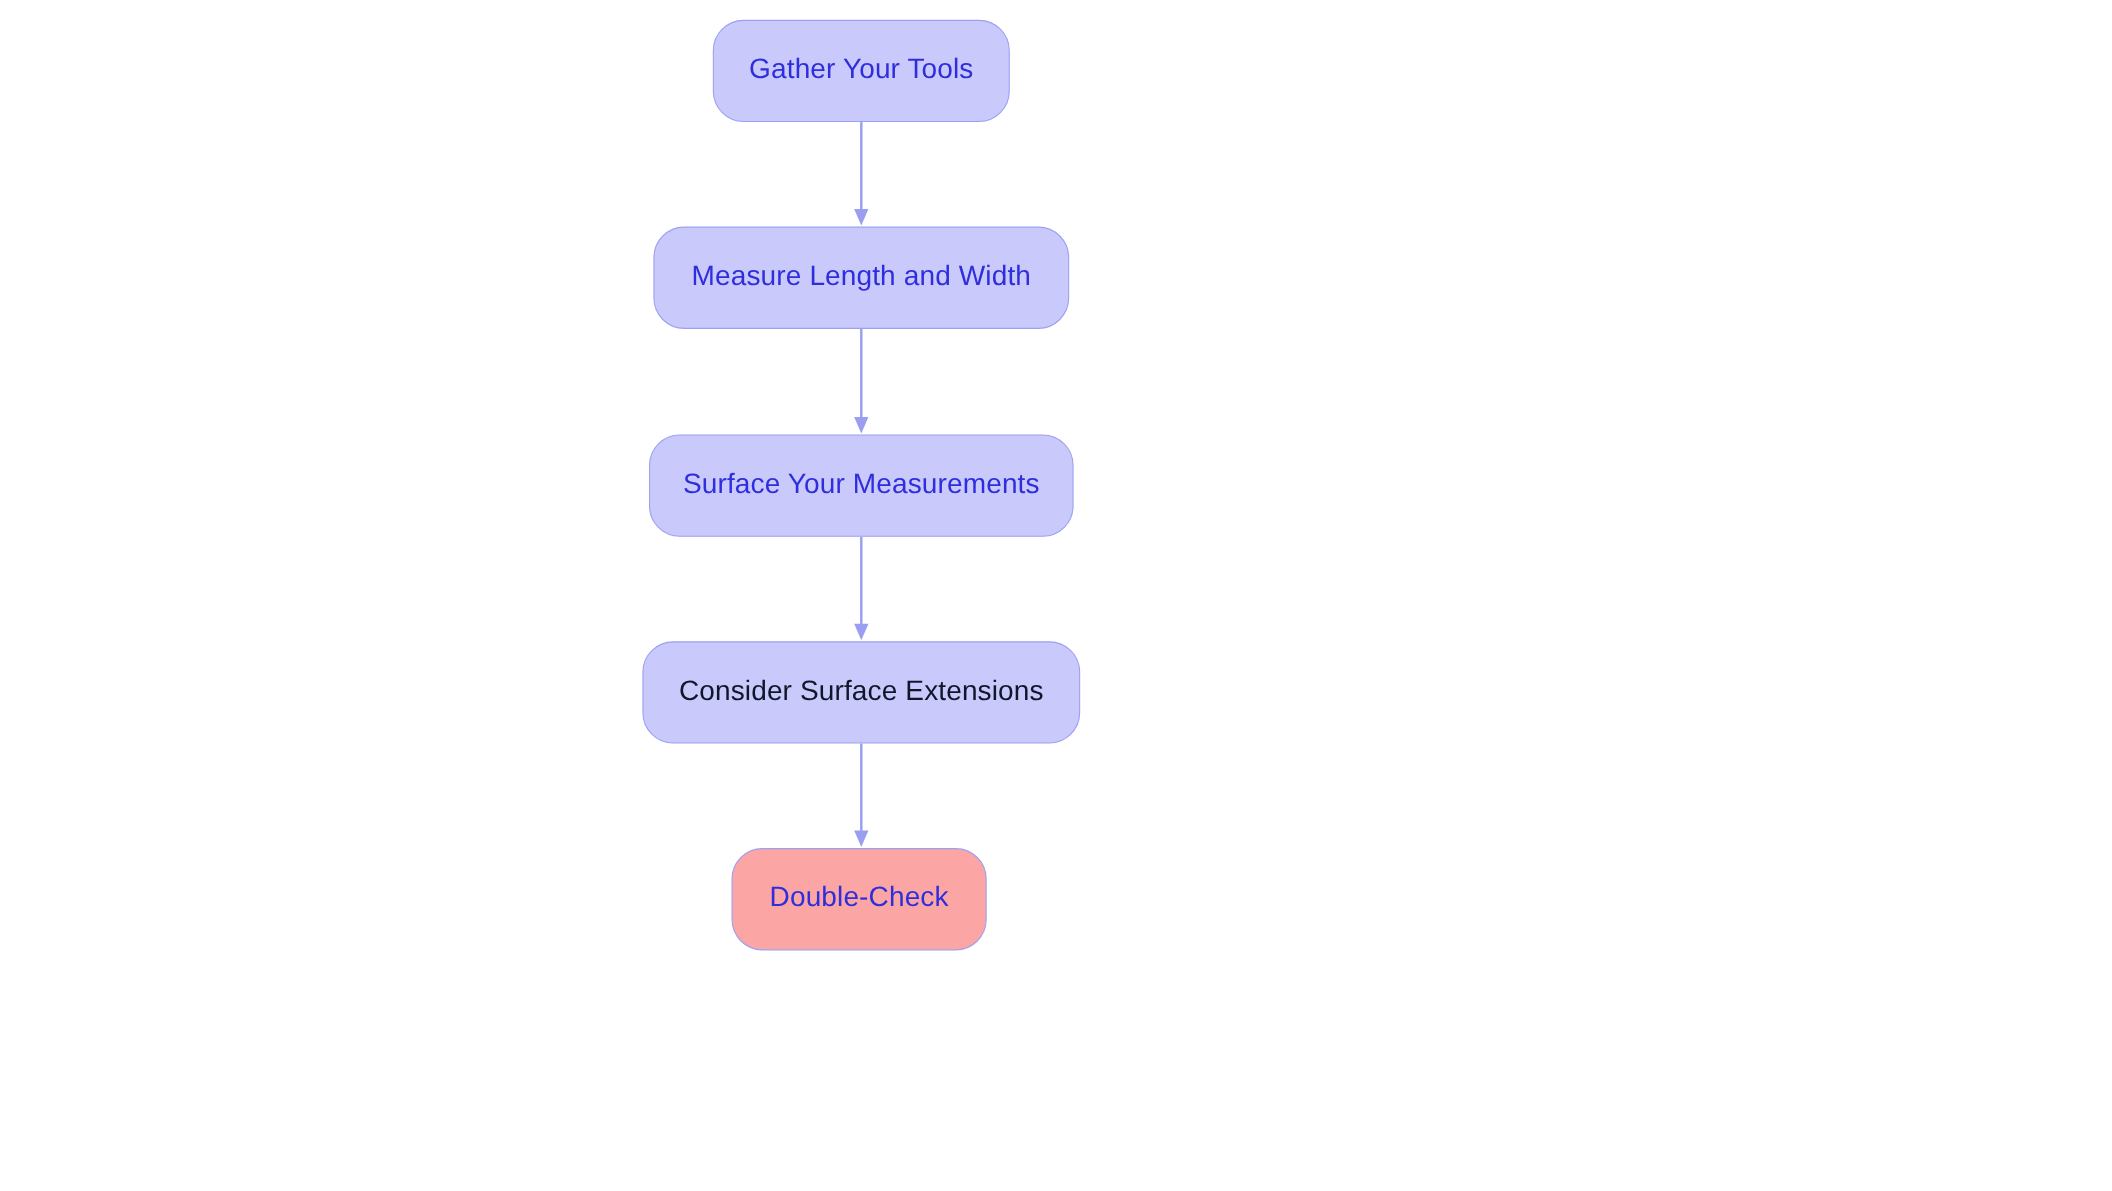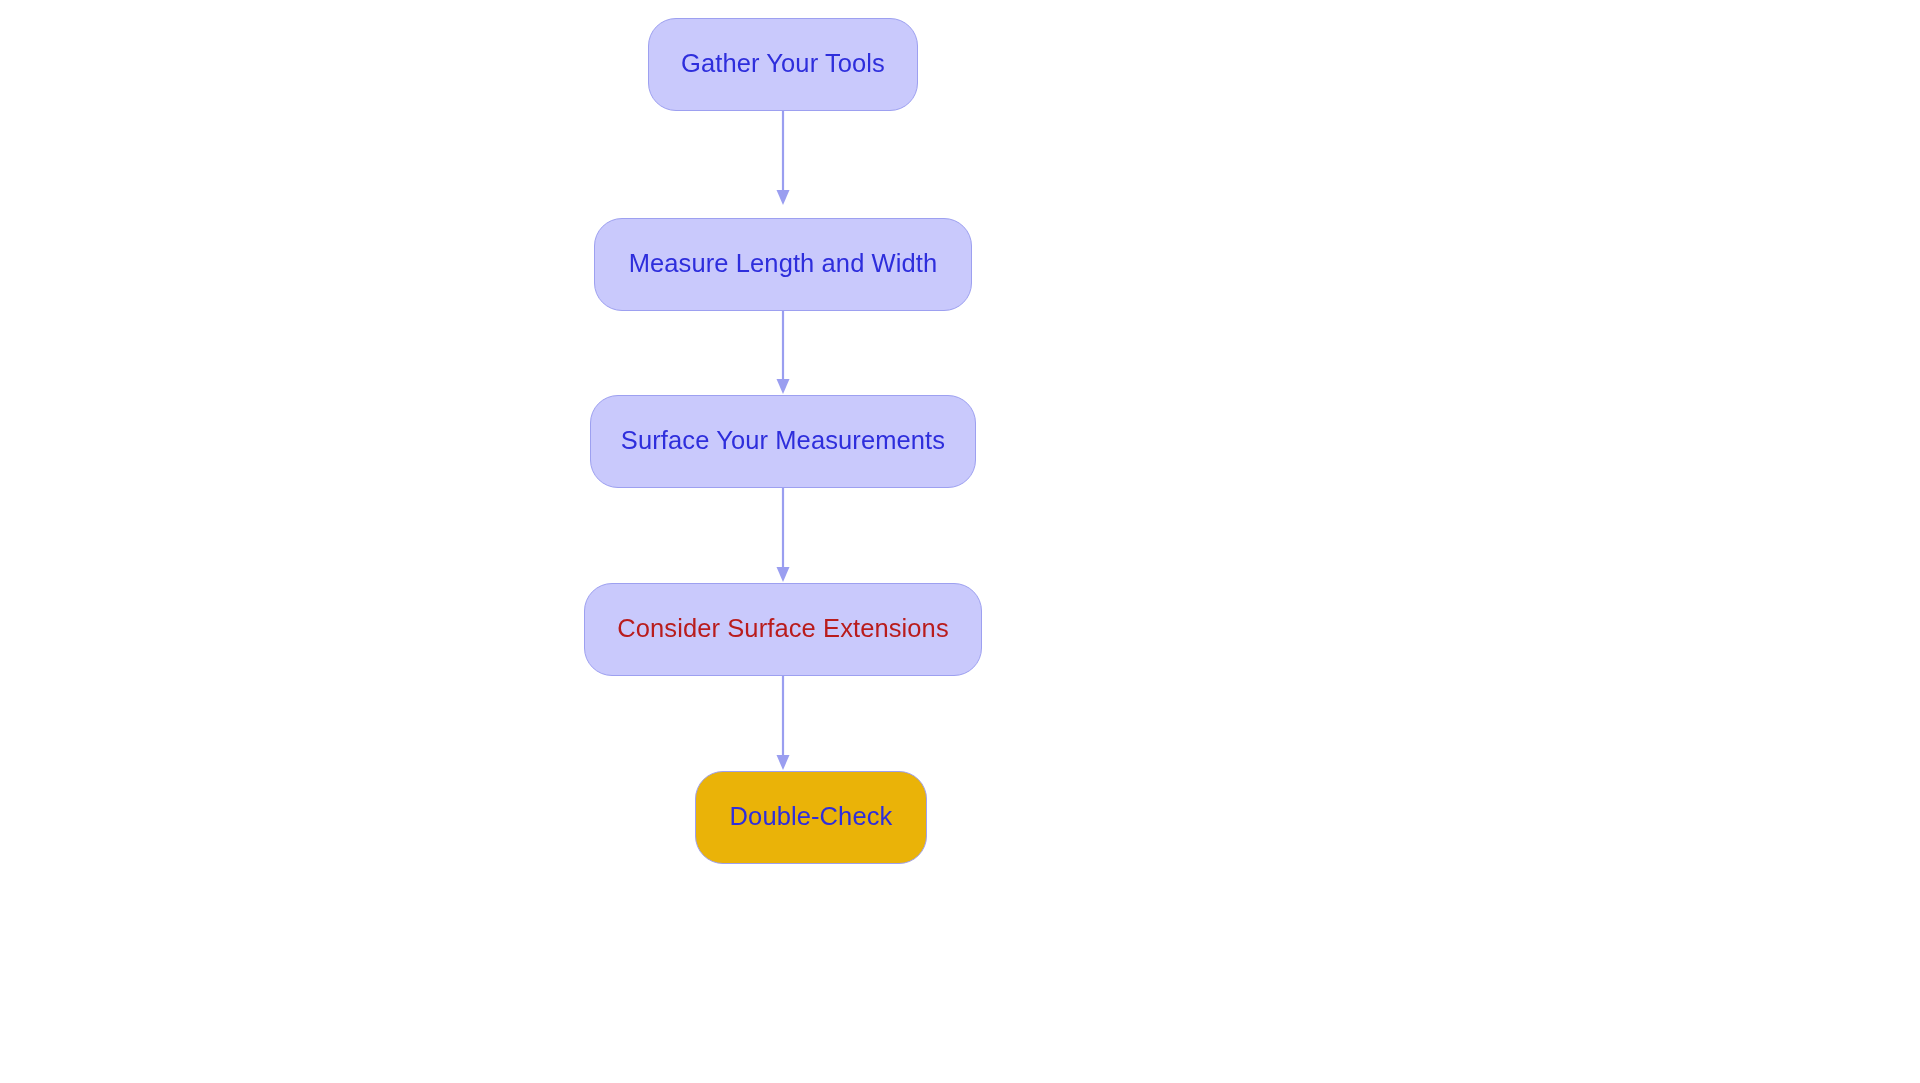--- a/index.html
+++ b/index.html
@@ -73,29 +73,29 @@
       <line x1="783" y1="488" x2="783" y2="568" class="edge-line" stroke="#9a9ef0"></line>
       <polygon points="776.5,567 789.5,567 783,582" class="edge-arrowhead" fill="#9a9ef0"></polygon>
       <line x1="783" y1="676" x2="783" y2="756" class="edge-line" stroke="#9a9ef0"></line>
       <polygon points="776.5,755 789.5,755 783,770" class="edge-arrowhead" fill="#9a9ef0"></polygon>
     </svg>
 
   <div class="node" style="left: 783px; top: 17.5px; width: 270px; background: rgb(201, 201, 252); border-color: rgb(157, 160, 240);">
     <span class="node-label" style="color: rgb(46, 46, 220);">Gather Your Tools</span>
   </div>
 
-  <div class="node" style="left: 783px; top: 205.5px; width: 378px; background: rgb(201, 201, 252); border-color: rgb(157, 160, 240); margin-top: 12px;">
+  <div class="node" style="left: 783px; top: 205.5px; width: 378px; background: rgb(201, 201, 252); border-color: rgb(157, 160, 240);">
     <span class="node-label" style="color: rgb(46, 46, 220);">Measure Length and Width</span>
   </div>
 
   <div class="node" style="left: 783px; top: 394.5px; width: 386px; background: rgb(201, 201, 252); border-color: rgb(157, 160, 240);">
     <span class="node-label" style="color: rgb(46, 46, 220);">Surface Your Measurements</span>
   </div>
 
   <div class="node" style="left: 783px; top: 582.5px; width: 398px; background: rgb(201, 201, 252); border-color: rgb(157, 160, 240);">
-    <span class="node-label" style="color: #b91c1c;">Consider Surface Extensions</span>
+    <span class="node-label" style="color: #0f172a;">Consider Surface Extensions</span>
   </div>
 
-  <div class="node" style="left: 811px; top: 770.5px; width: 232px; background: #eab308; border-color: rgb(157, 160, 240);">
+  <div class="node" style="left: 781px; top: 770.5px; width: 232px; background: #fca5a5; border-color: rgb(157, 160, 240);">
     <span class="node-label" style="color: rgb(46, 46, 220);">Double-Check</span>
   </div>
 
 </div>
 
 </body></html>

